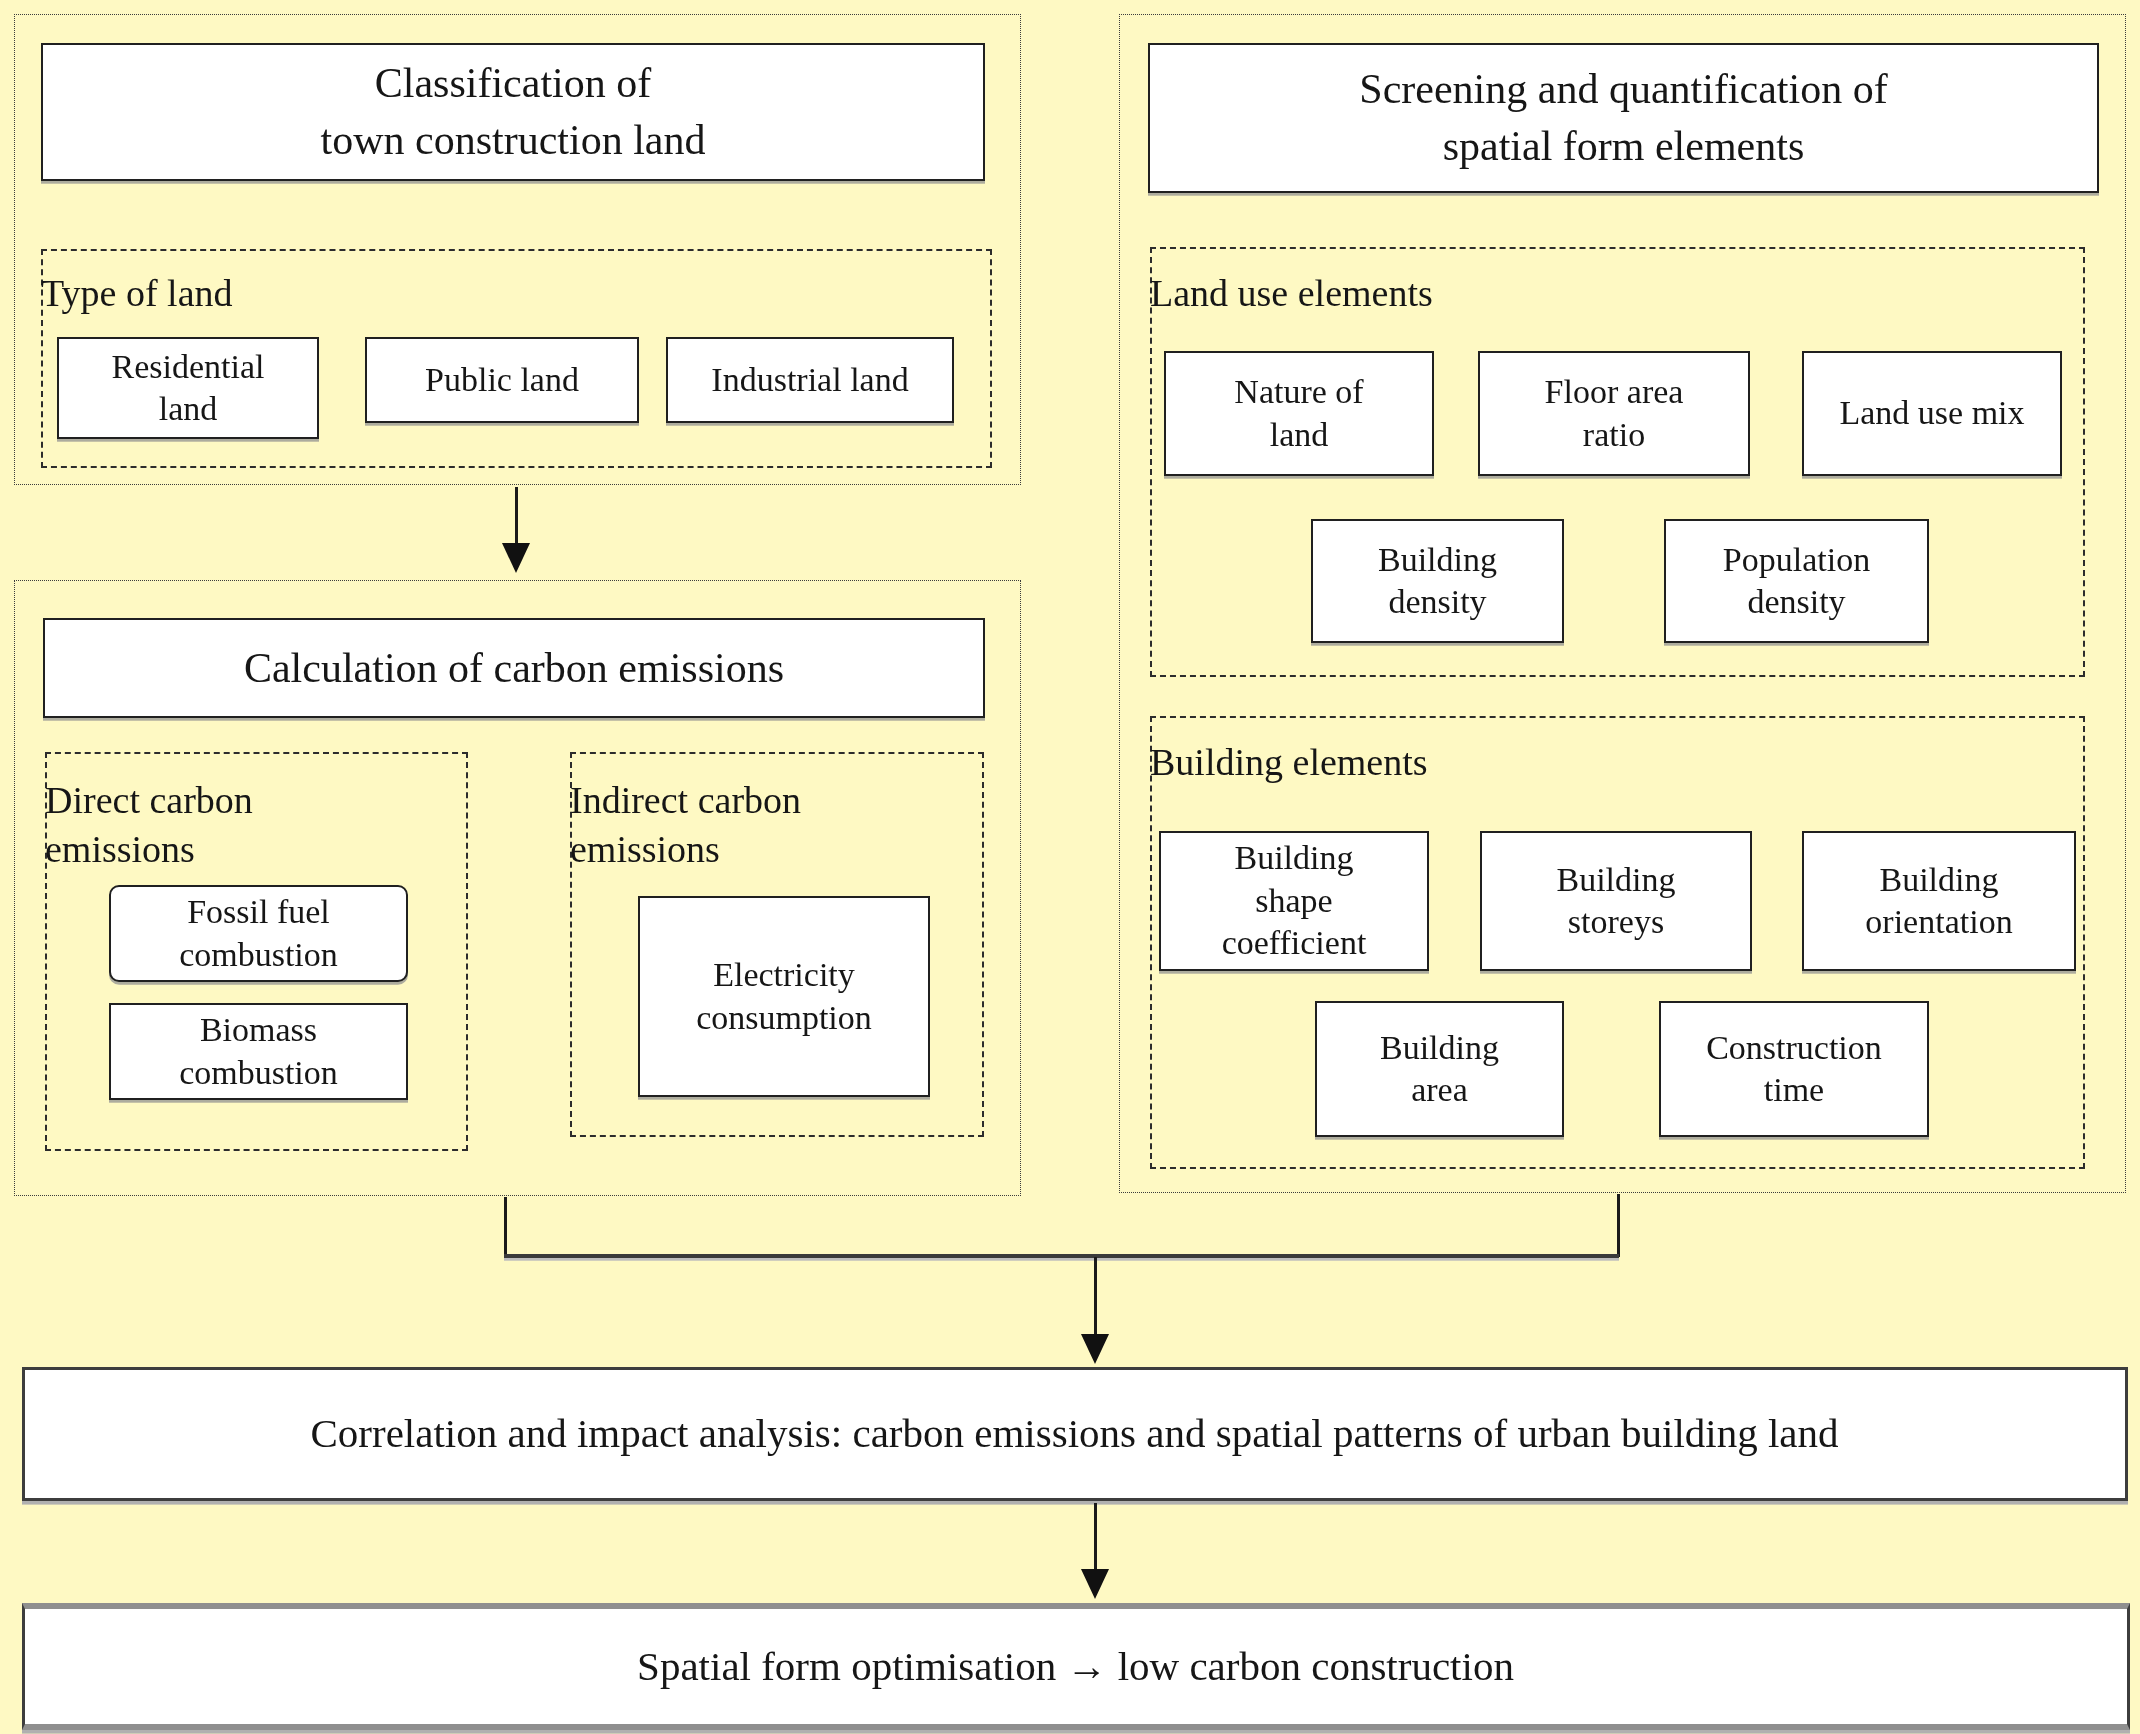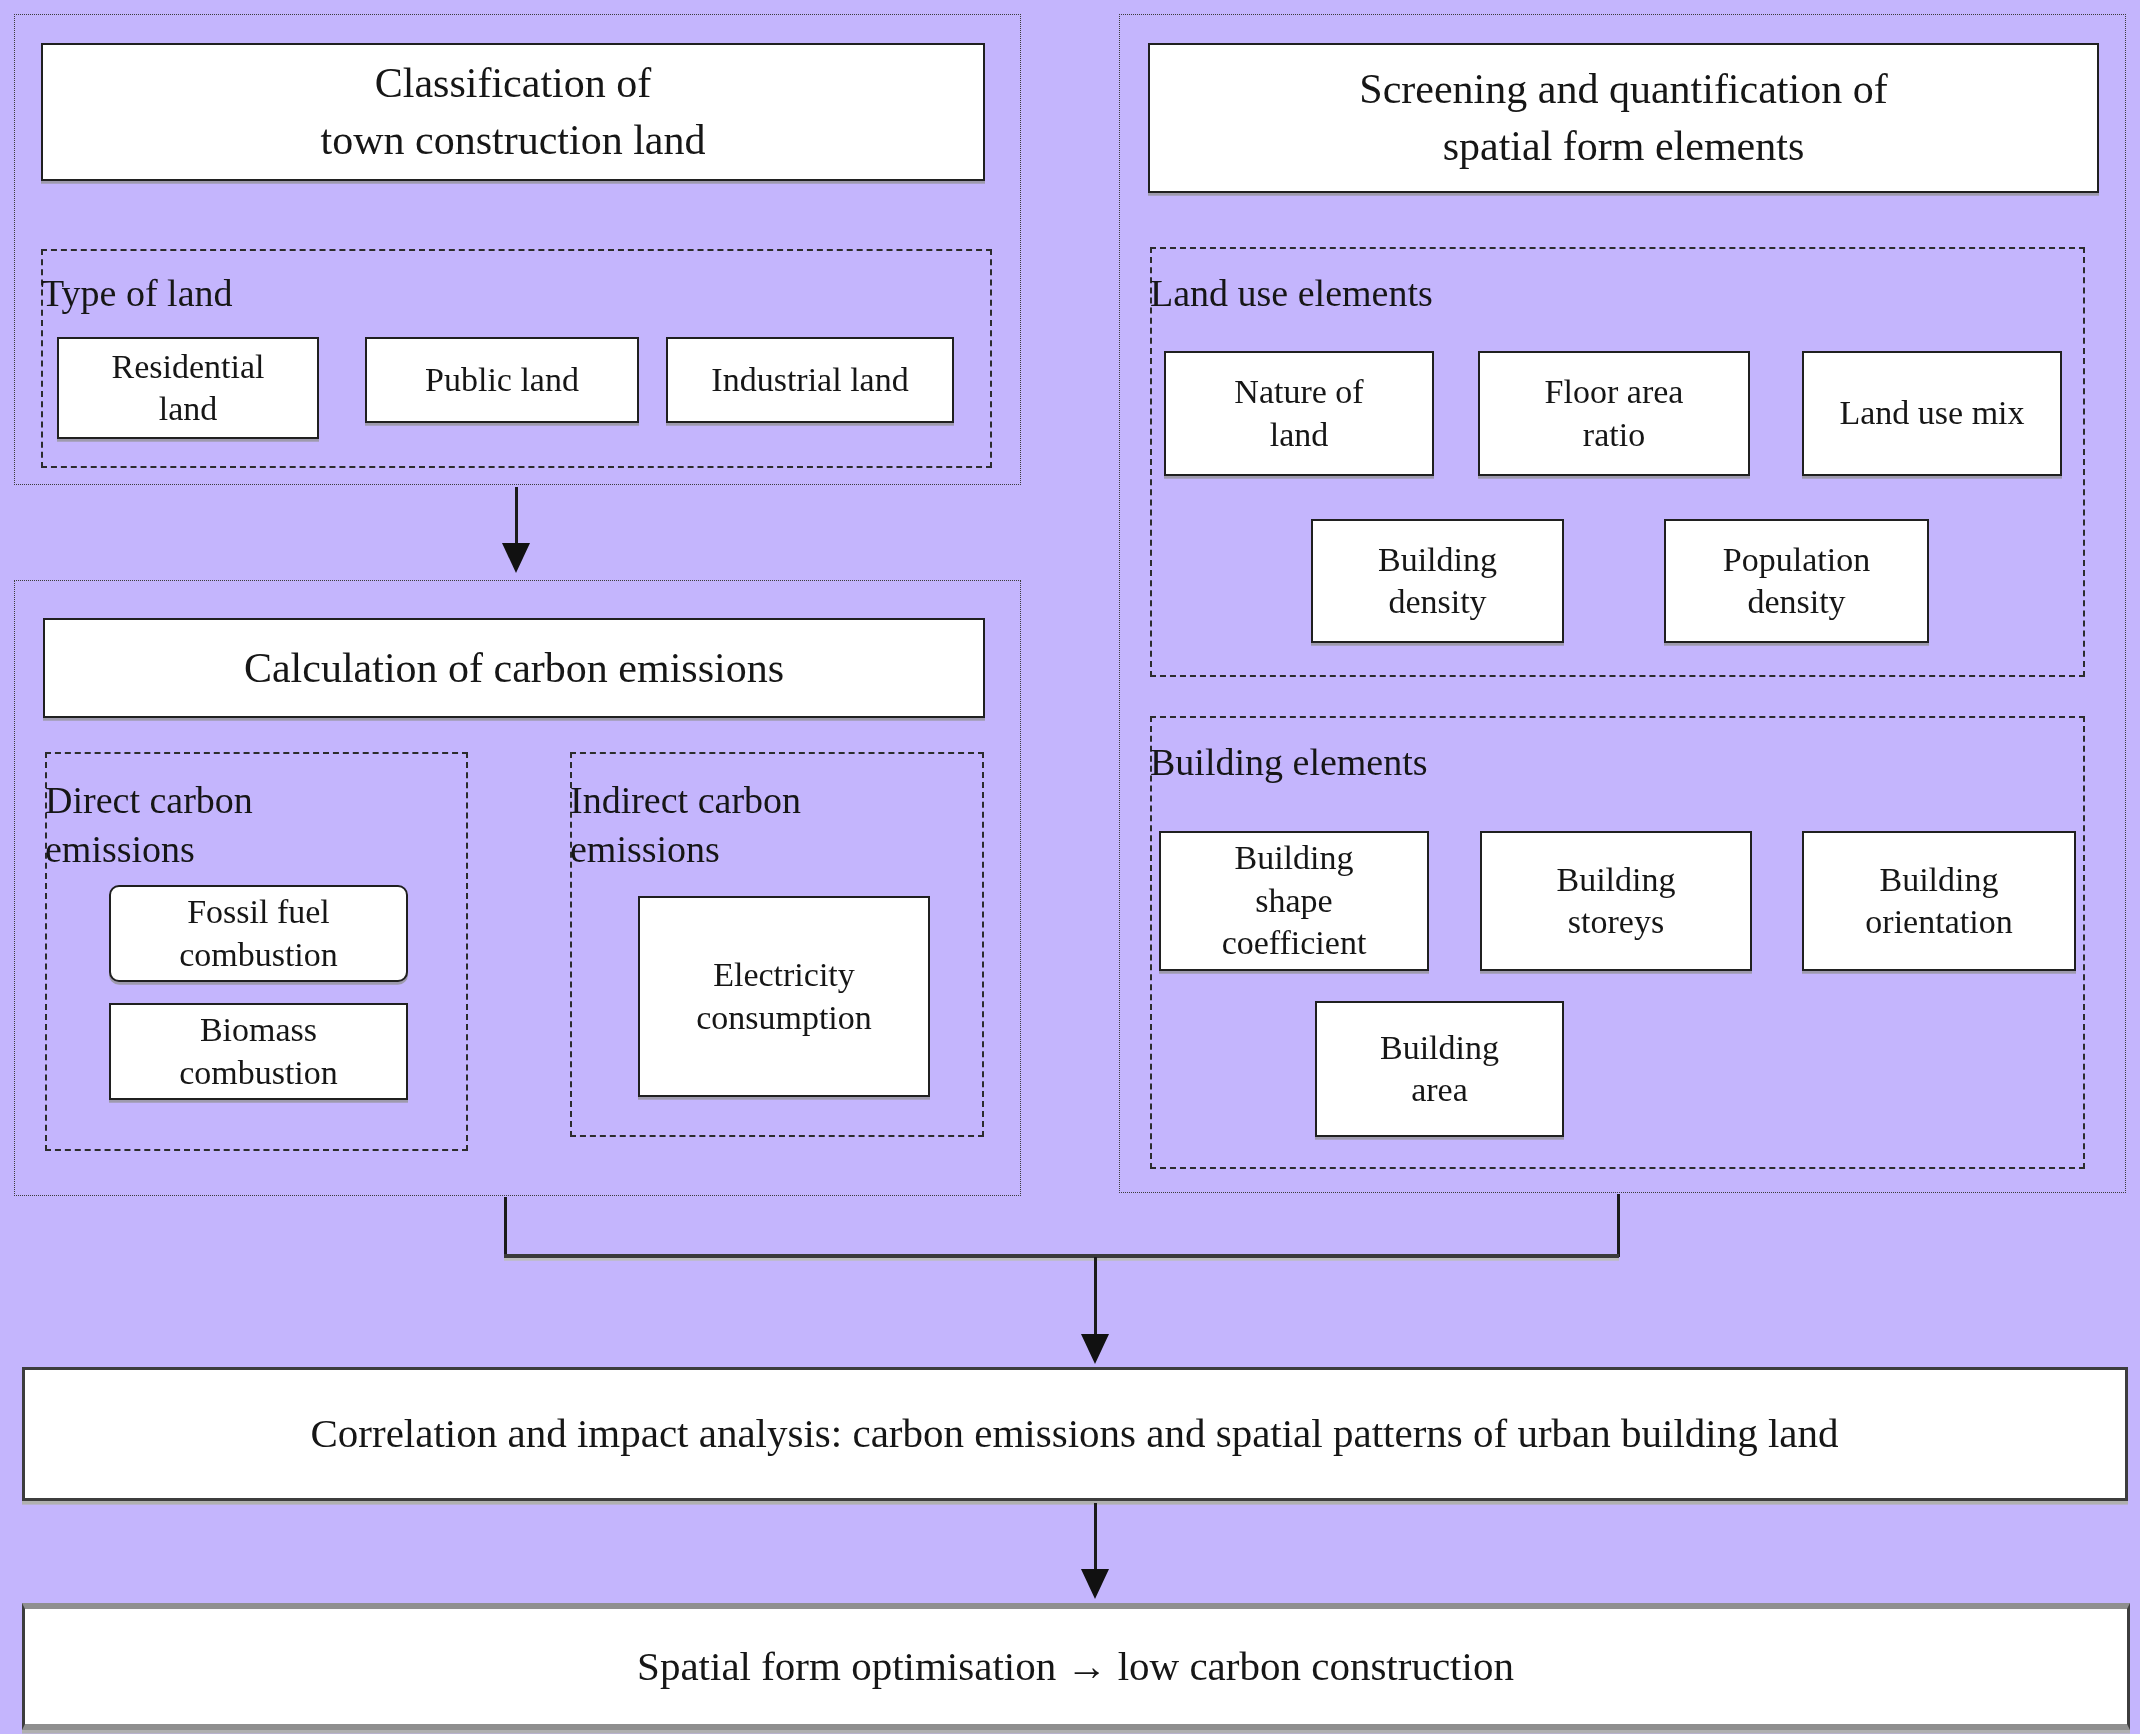--- a/index.html
+++ b/index.html
@@ -1,17 +1,17 @@
 <!DOCTYPE html>
 <html style="font-size:14.3px"><head>
 <meta charset="utf-8">
 <style>
   html,body{margin:0;padding:0;background:#ffffff;}
   #page{
-    position:relative;width:2140px;height:1735px;background:#c4b5fd;
+    position:relative;width:2140px;height:1735px;background:#fef9c3;
     font-family:"Liberation Serif","DejaVu Serif",serif;color:#161616;
     overflow:hidden;
   }
   .dotted{position:absolute;box-sizing:border-box;border:1.8px dotted #3c3c3c;background:transparent;}
   .dashed{position:absolute;box-sizing:border-box;border:2.7px dashed #2c2c2c;background:transparent;}
   .box{
     position:absolute;box-sizing:border-box;border:2.7px solid #202020;background:#ffffff;
     display:flex;align-items:center;justify-content:center;text-align:center;
     white-space:pre-line;box-shadow:0 2.7px 0 rgba(145,145,145,0.75);
   }
@@ -82,20 +82,22 @@
   <div class="lbl fs-label" style="left:1150px;top:738px;width:935px;">Building elements</div>
   <div class="box fs-box" style="left:1159px;top:831px;width:270px;height:140px;">Building
 shape
 coefficient</div>
   <div class="box fs-box" style="left:1480px;top:831px;width:272px;height:140px;">Building
 storeys</div>
   <div class="box fs-box" style="left:1802px;top:831px;width:274px;height:140px;">Building
 orientation</div>
   <div class="box fs-box" style="left:1315px;top:1001px;width:249px;height:136px;">Building
 area</div>
+  <div class="box fs-box" style="left:1659px;top:1001px;width:270px;height:136px;">Construction
+time</div>
 
   <div class="vline" style="left:504px;top:1197px;height:59px;"></div>
   <div class="vline" style="left:1617px;top:1194px;height:63px;"></div>
   <div class="hbar" style="left:504px;top:1254px;width:1115px;"></div>
   <div class="vline" style="left:1094px;top:1257px;height:79px;"></div>
   <div class="ah" style="left:1081px;top:1334px;"></div>
 
   <div class="box fs-wide wide" style="left:21.5px;top:1367px;width:2106px;height:134px;">Correlation and impact analysis: carbon emissions and spatial patterns of urban building land</div>
 
   <div class="vline" style="left:1094px;top:1503px;height:68px;"></div>

